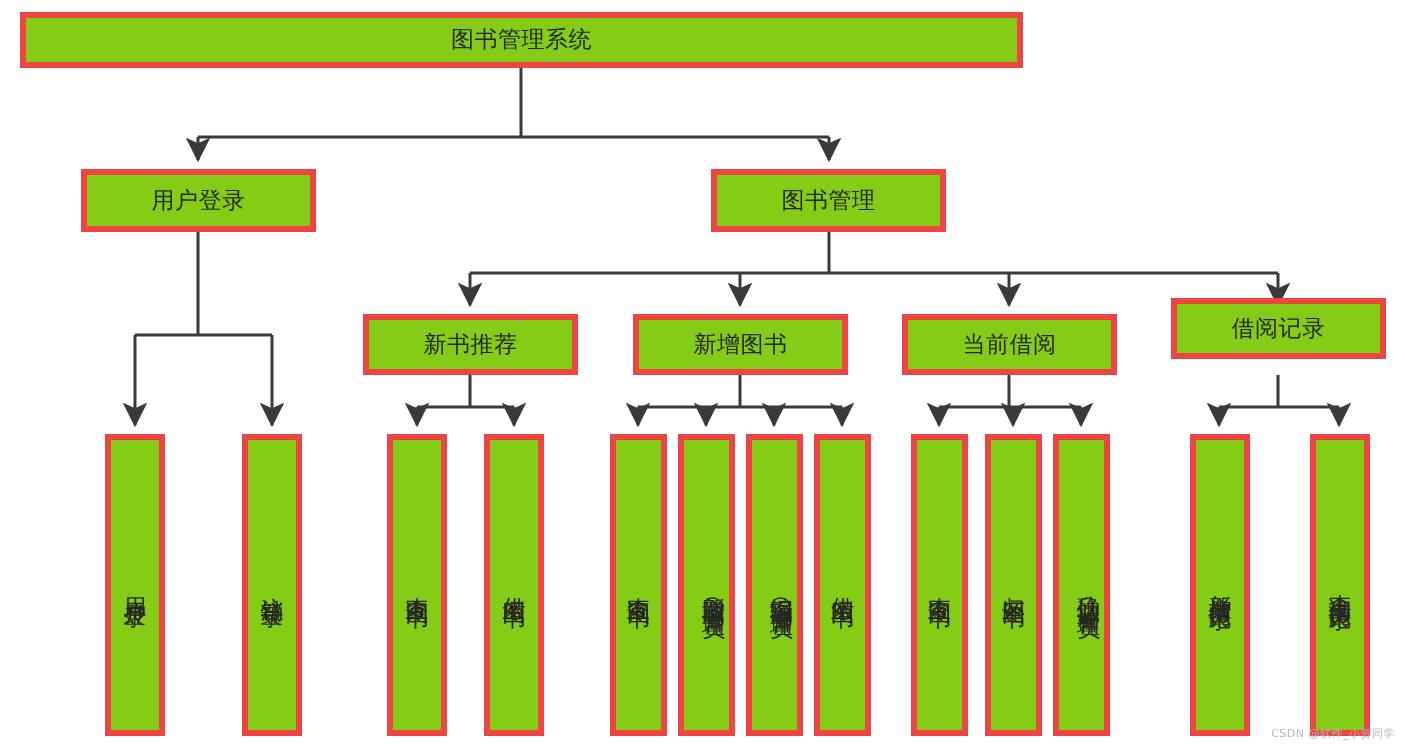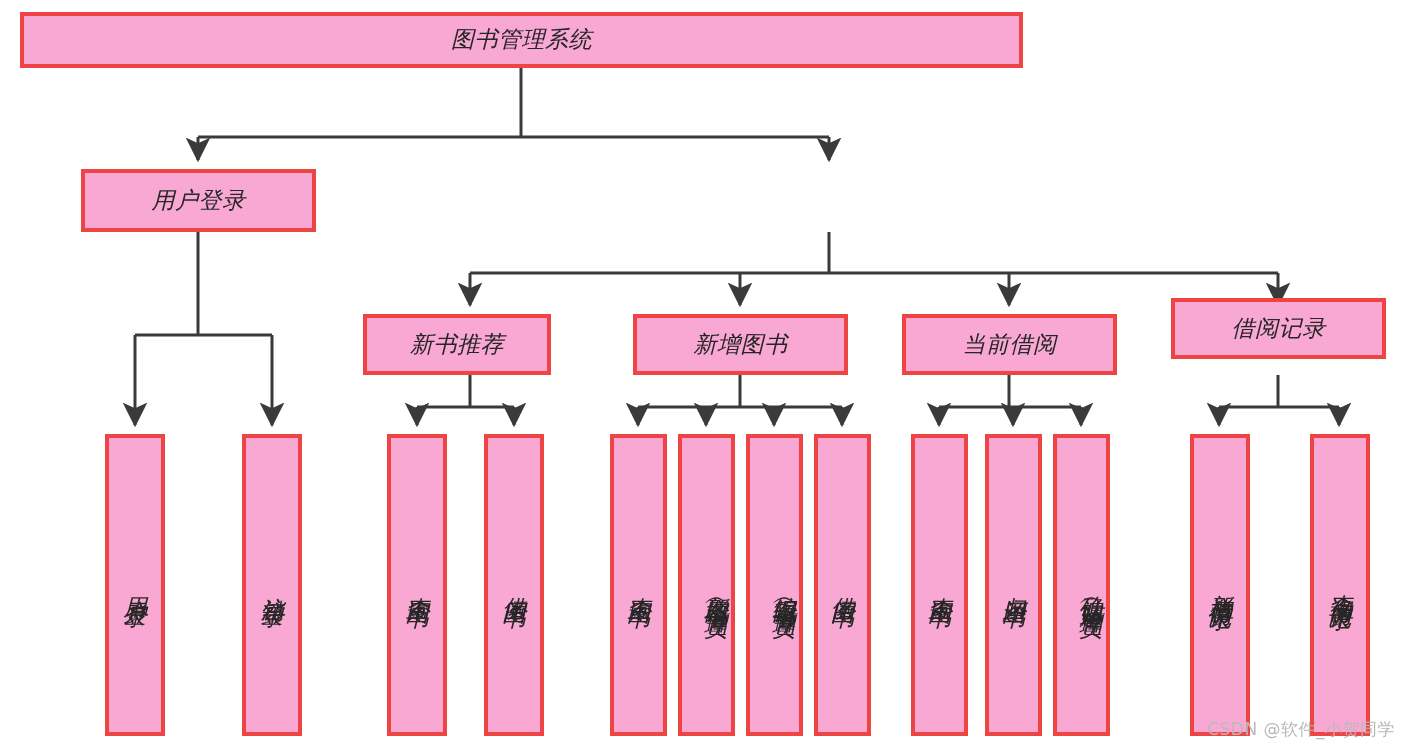--- a/index.html
+++ b/index.html
@@ -24,27 +24,26 @@
   svg#edges {
     position: absolute;
     left: 0;
     top: 0;
     width: 1405px;
     height: 747px;
   }
   .node {
     position: absolute;
     box-sizing: border-box;
-    border: 4px solid #ef4444;
-    background: #f9a8d4;
+    border: 6px solid #ef4444;
+    background: #84cc16;
     display: flex;
     align-items: center;
     justify-content: center;
     color: #262626;
-    font-style: italic;
   }
   .node-h {
     font-size: 23px;
     line-height: 1.1;
     white-space: nowrap;
     letter-spacing: 0.5px;
   }
   .node-v {
     writing-mode: vertical-rl;
     text-orientation: upright;
@@ -57,21 +56,21 @@
     box-sizing: border-box;
   }
   .node-v.vcenter {
     align-items: center;
     padding-top: 0;
   }
   #watermark {
     position: absolute;
     right: 10px;
     bottom: 6px;
-    font-size: 17px;
+    font-size: 11px;
     color: #b9b9b9;
     white-space: nowrap;
     letter-spacing: 0.5px;
     pointer-events: none;
   }
 </style>
 </head>
 <body>
 
 <div id="diagram-root">
@@ -122,22 +121,23 @@
       <path d="M 1278 375 L 1278 407"></path>
       <path d="M 1219 407 L 1339 407"></path>
       <path d="M 1219 407 L 1219 425" marker-end="url(#arrow)"></path>
       <path d="M 1339 407 L 1339 425" marker-end="url(#arrow)"></path>
     </g>
   </svg>
 
   <div class="node node-h" style="left:20px; top:12px; width:1003px; height:56px;">图书管理系统</div>
 
   <div class="node node-h" style="left:81px; top:169px; width:235px; height:63px;">用户登录</div>
+  <div class="node node-h" style="left:711px; top:169px; width:235px; height:63px;">图书管理</div>
 
-  <div class="node node-h" style="left:363px; top:314px; width:188px; height:61px;">新书推荐</div>
+  <div class="node node-h" style="left:363px; top:314px; width:215px; height:61px;">新书推荐</div>
   <div class="node node-h" style="left:633px; top:314px; width:215px; height:61px;">新增图书</div>
   <div class="node node-h" style="left:902px; top:314px; width:215px; height:61px;text-align:right;">当前借阅</div>
   <div class="node node-h" style="left:1171px; top:298px; width:215px; height:61px;">借阅记录</div>
 
   <div class="node node-v vcenter" style="left:105px; top:434px; width:60px; height:302px;">用户登录</div>
   <div class="node node-v vcenter" style="left:242px; top:434px; width:60px; height:302px;">注销登录</div>
 
   <div class="node node-v vcenter" style="left:387px; top:434px; width:60px; height:302px;">查询图书</div>
   <div class="node node-v vcenter" style="left:484px; top:434px; width:60px; height:302px;">借阅图书</div>
 

